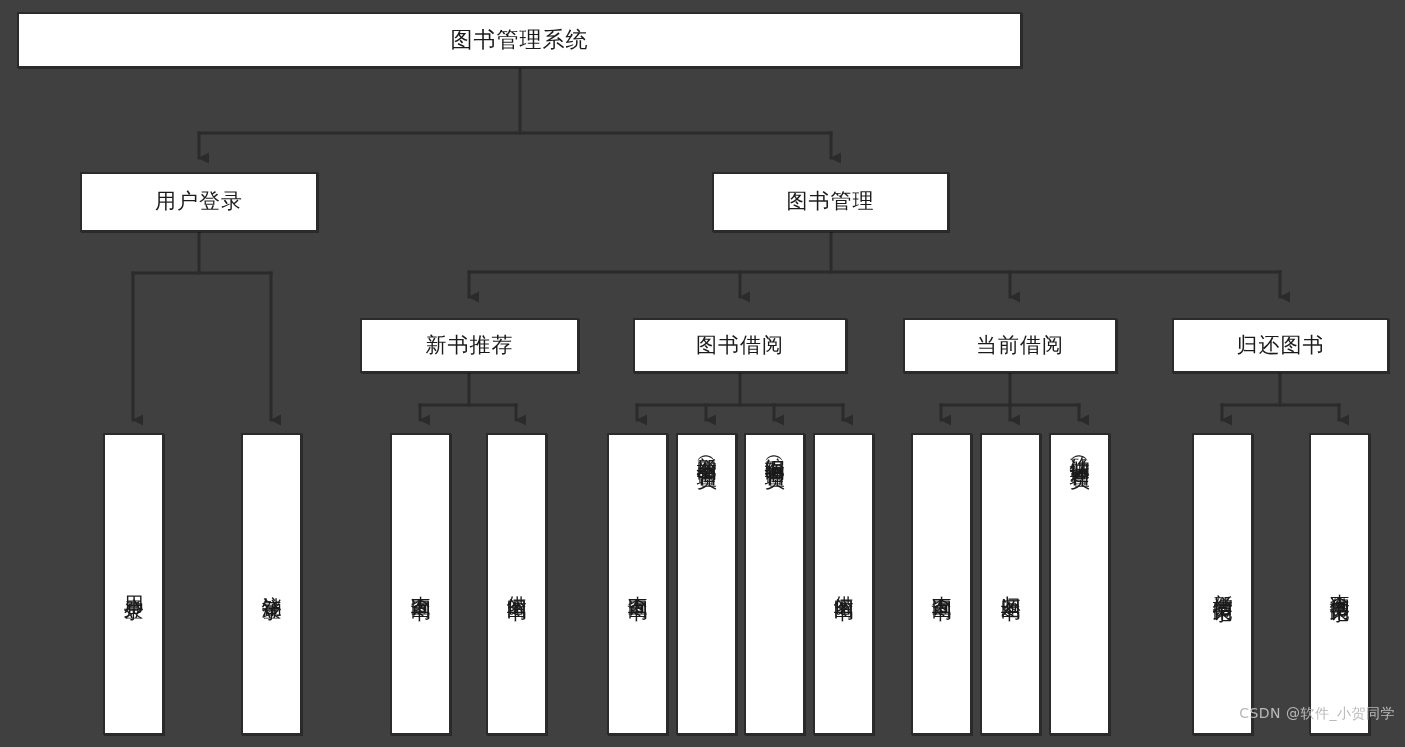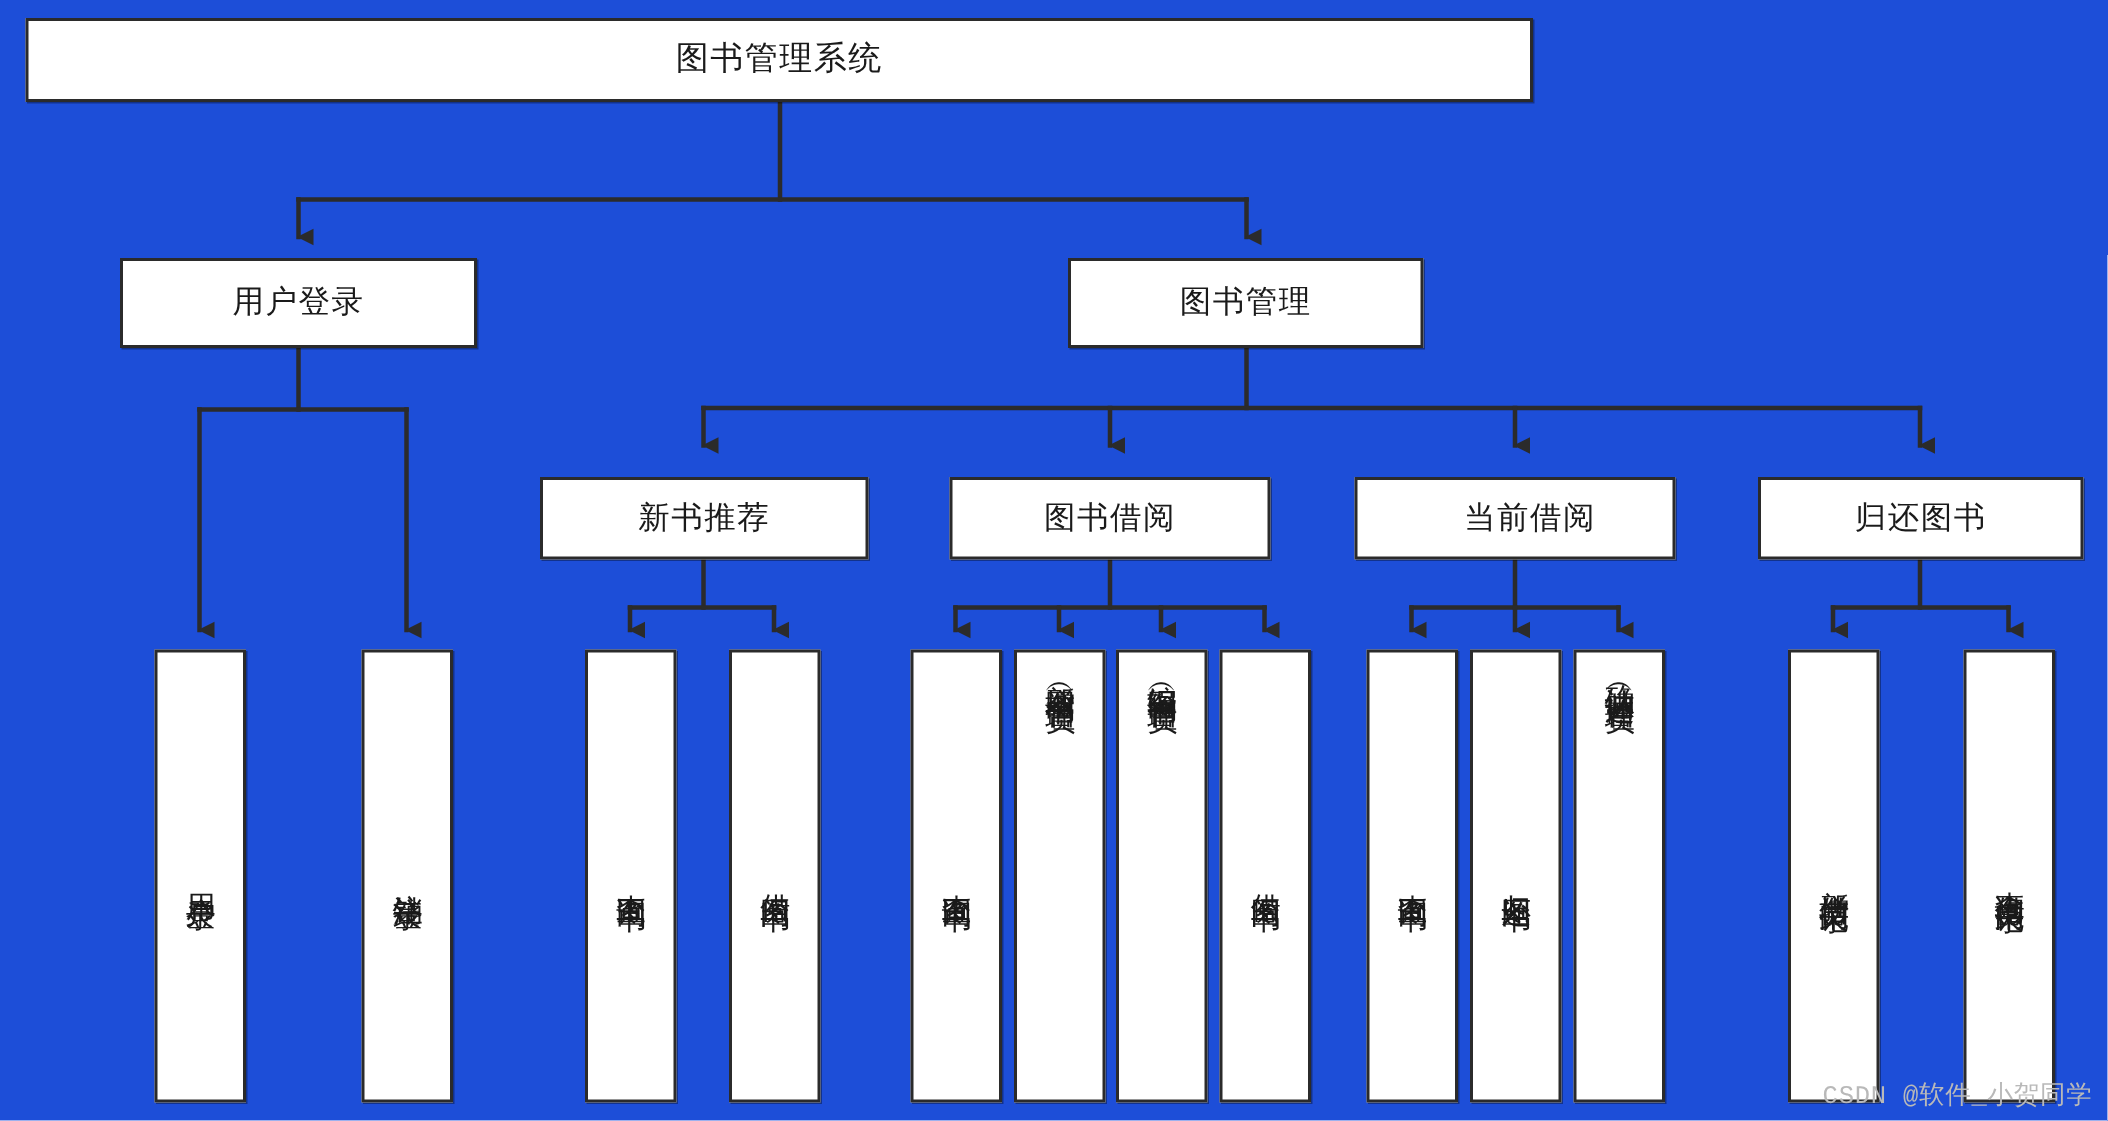--- a/index.html
+++ b/index.html
@@ -7,21 +7,21 @@
     padding: 0;
     background: #ffffff;
   }
   body {
     font-family: "DejaVu Sans", "Liberation Sans", sans-serif;
   }
   #canvas {
     position: relative;
     width: 1405px;
     height: 747px;
-    background: #1d4ed8;
+    background: #404040;
     overflow: hidden;
   }
   svg#wires {
     position: absolute;
     left: 0;
     top: 0;
     width: 1405px;
     height: 747px;
     pointer-events: none;
   }
@@ -56,27 +56,26 @@
     white-space: nowrap;
     display: block;
   }
   .node.leaf.centered {
     align-items: center;
     padding-top: 0;
   }
   #watermark {
     position: absolute;
     right: 10px;
-    bottom: 6px;
-    font-size: 17px;
+    bottom: 24px;
+    font-size: 14px;
     color: #b9b9b9;
     letter-spacing: 0.5px;
     white-space: nowrap;
     pointer-events: none;
-    font-family: Liberation Mono, monospace;
   }
 </style>
 </head>
 <body>
 
 <div id="canvas">
 
   <svg id="wires" viewBox="0 0 1405 747">
     <defs>
       <marker id="arrow" viewBox="0 0 12 12" refX="6" refY="10.5" markerWidth="12" markerHeight="12" orient="auto-start-reverse" markerUnits="userSpaceOnUse">

